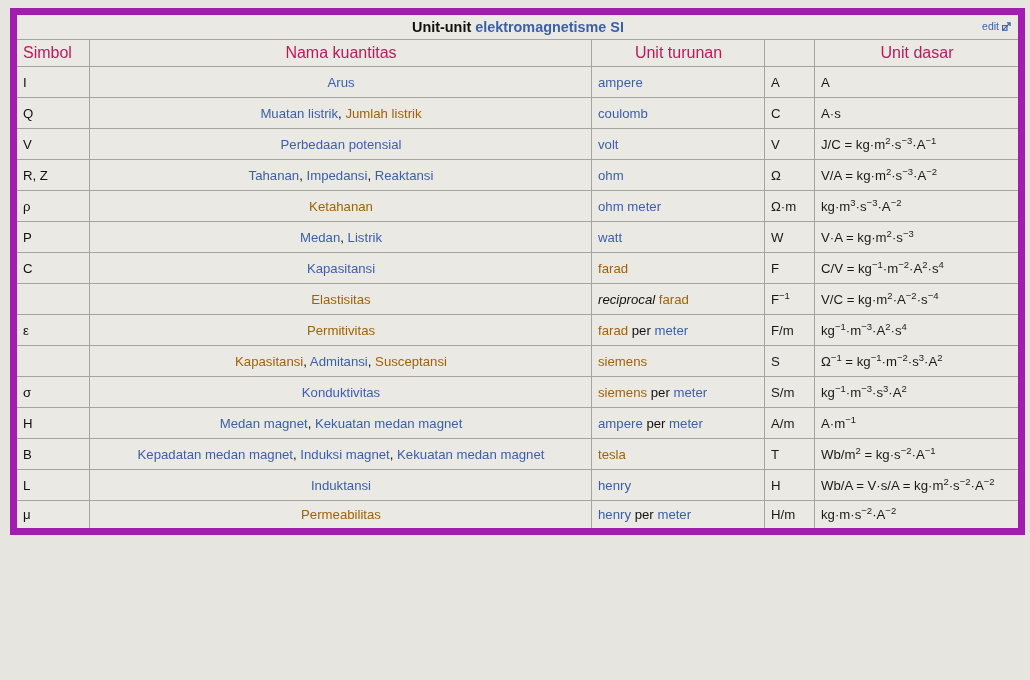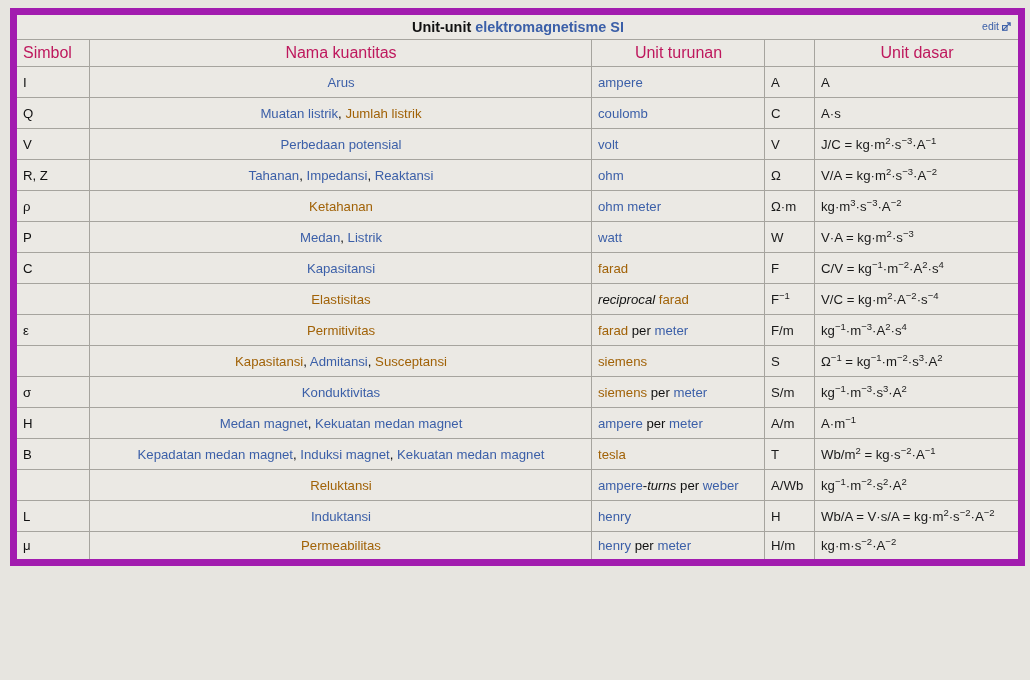--- a/index.html
+++ b/index.html
@@ -212,27 +212,20 @@
           <td class="">A·m<sup>−1</sup></td>
         </tr>
         <tr class="cellrow">
           <td class=""><span class="sym">B</span></td>
           <td class="namecell"><span class="inner"><a class="lnk">Kepadatan medan magnet</a><span class="plain">, </span><a class="lnk">Induksi magnet</a><span class="plain">, </span><a class="lnk">Kekuatan medan magnet</a></span></td>
           <td class=""><a class="new">tesla</a></td>
           <td class="">T</td>
           <td class="">Wb/m<sup>2</sup> = kg·s<sup>−2</sup>·A<sup>−1</sup></td>
         </tr>
         <tr class="cellrow">
-          <td class=""><span class="sym"></span></td>
-          <td class="namecell"><span class="inner"><a class="new">Reluktansi</a></span></td>
-          <td class=""><a class="lnk">ampere</a><span class="plain">-</span><span class="ital">turns</span><span class="plain"> per </span><a class="lnk">weber</a></td>
-          <td class="">A/Wb</td>
-          <td class="">kg<sup>−1</sup>·m<sup>−2</sup>·s<sup>2</sup>·A<sup>2</sup></td>
-        </tr>
-        <tr class="cellrow">
           <td class=" row-group-first"><span class="sym">L</span></td>
           <td class="namecell row-group-first"><span class="inner"><a class="lnk">Induktansi</a></span></td>
           <td class=" row-group-first"><a class="lnk">henry</a></td>
           <td class=" row-group-first">H</td>
           <td class=" row-group-first">Wb/A = V·s/A = kg·m<sup>2</sup>·s<sup>−2</sup>·A<sup>−2</sup></td>
         </tr>
         <tr class="cellrow">
           <td class=" row-group-inner"><span class="sym">μ</span></td>
           <td class="namecell row-group-inner"><span class="inner"><a class="new">Permeabilitas</a></span></td>
           <td class=" row-group-inner"><a class="lnk">henry</a><span class="plain"> per </span><a class="lnk">meter</a></td>

